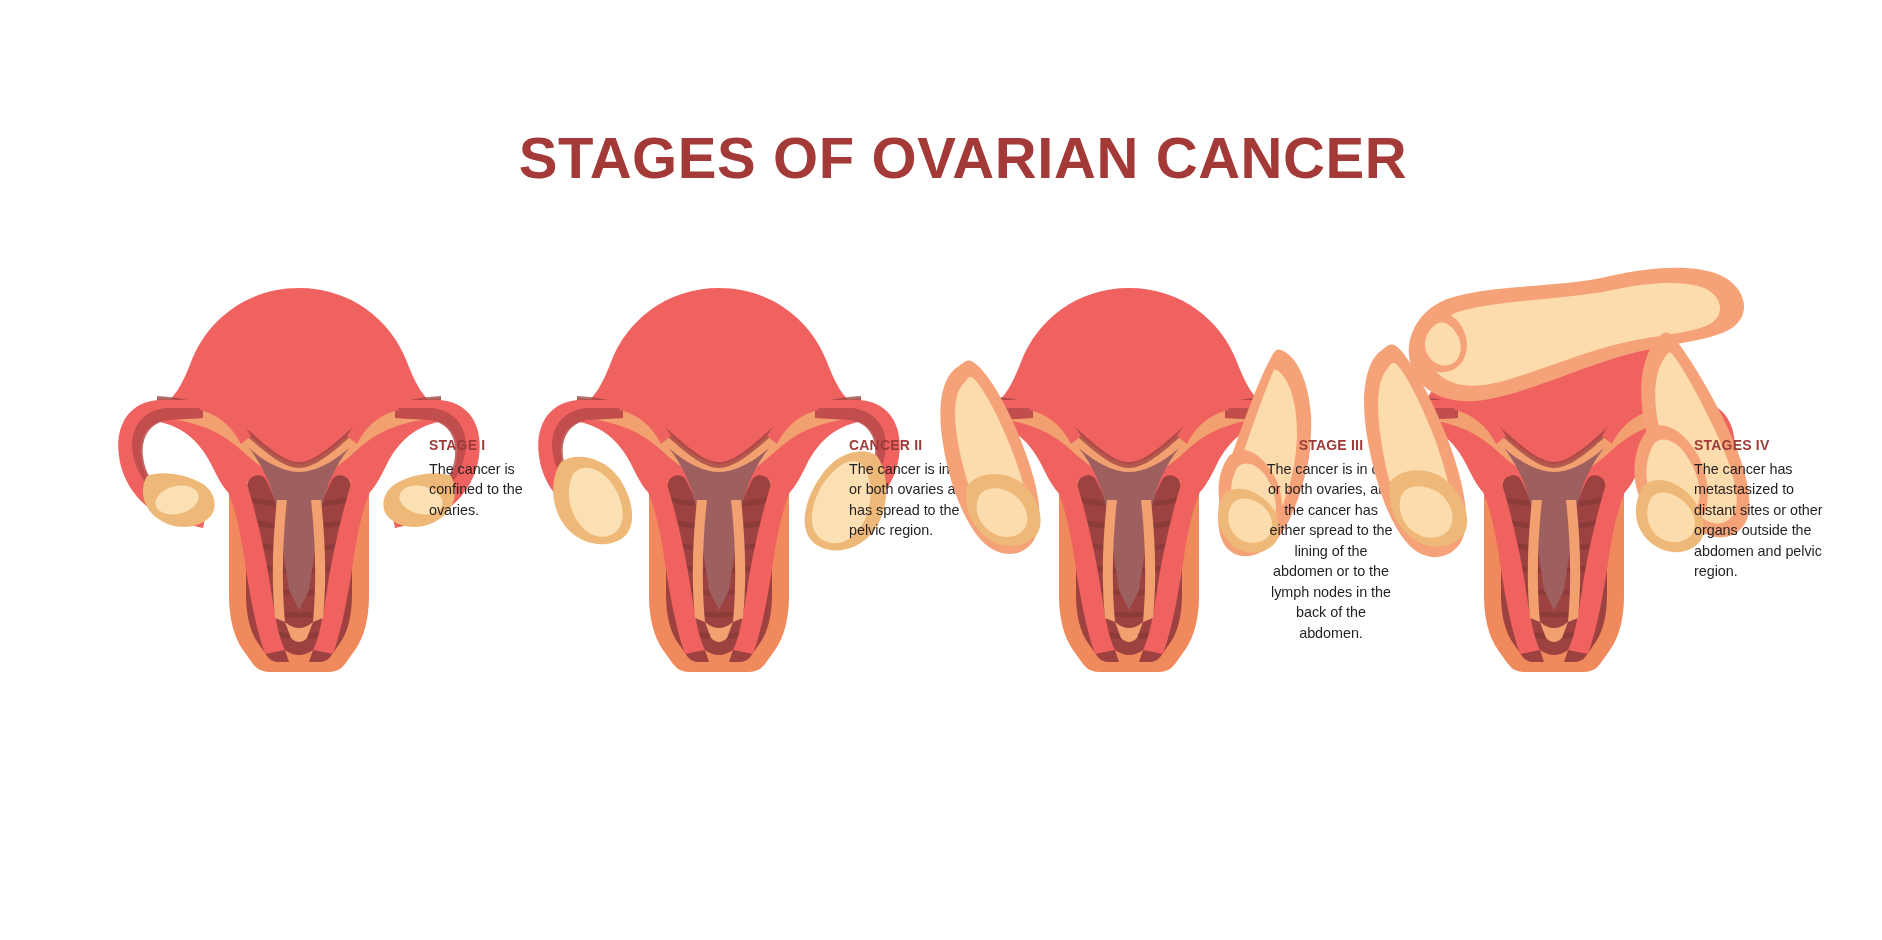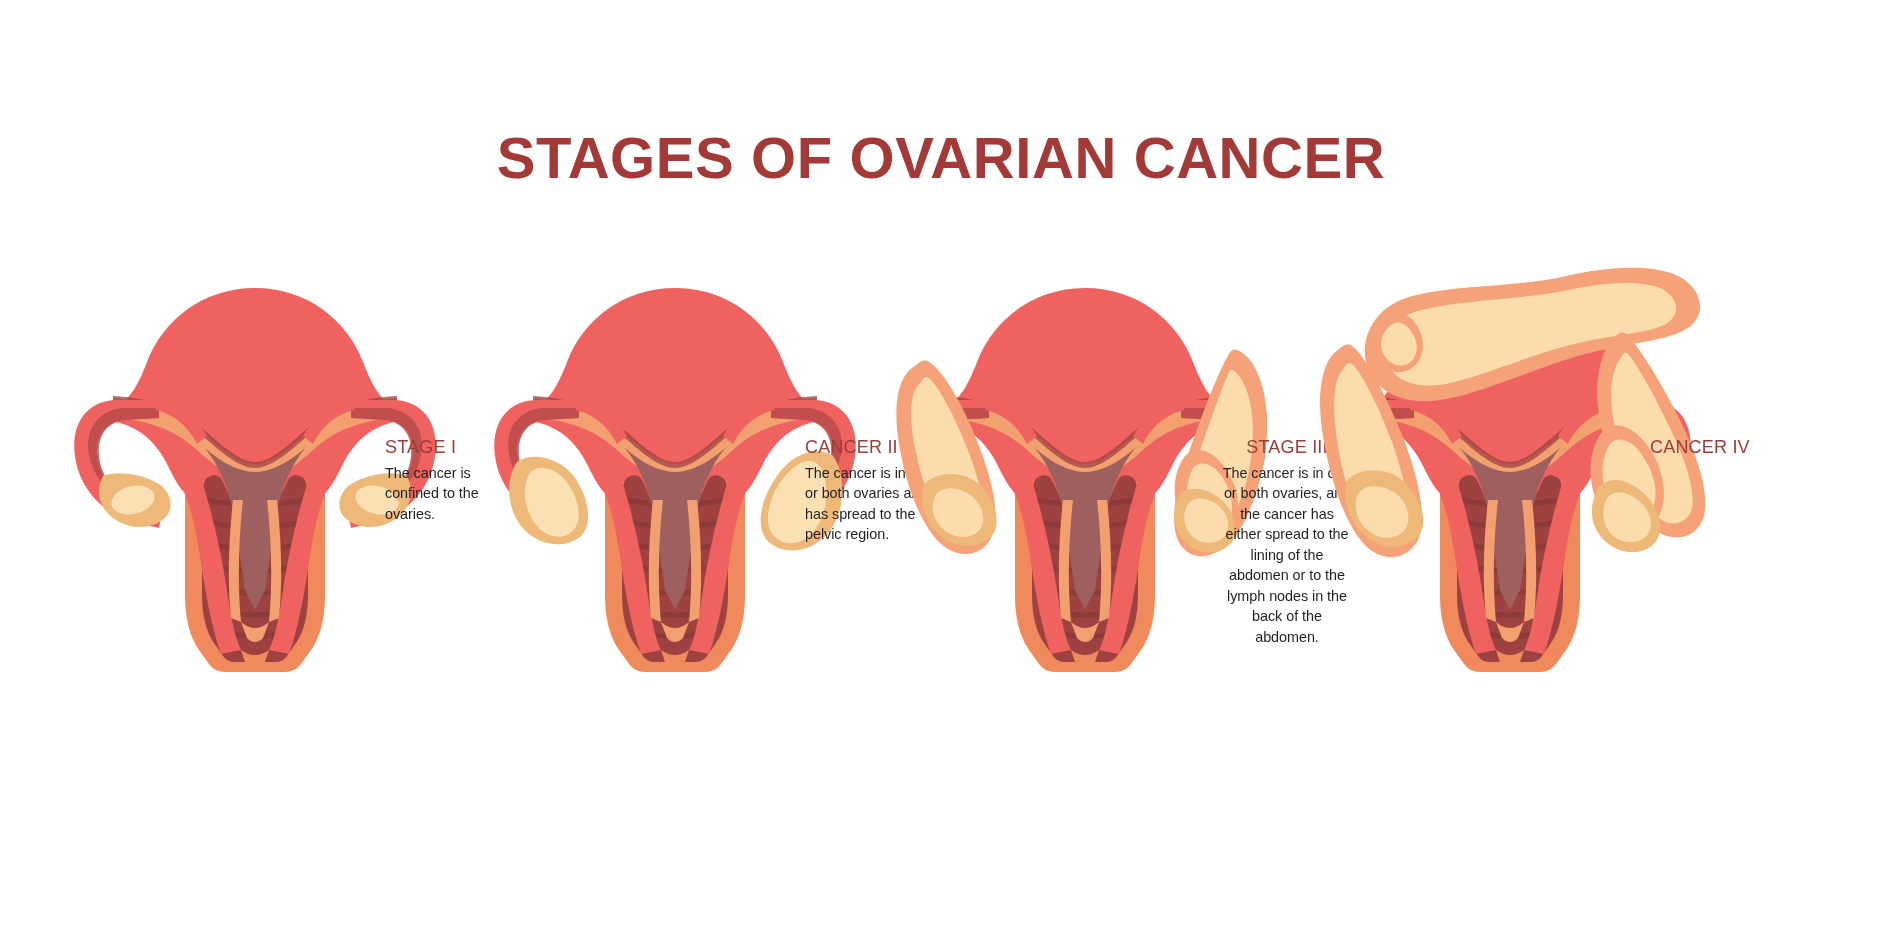--- a/index.html
+++ b/index.html
@@ -11,20 +11,21 @@
     width: 1882px;
     height: 940px;
     font-family: "Liberation Sans", sans-serif;
     overflow: hidden;
     position: relative;
   }
   #infographic {
     position: absolute;
     inset: 0;
     background: #ffffff;
+    margin-left: 44px;
   }
   .title {
     position: absolute;
     top: 128px;
     left: 0;
     width: 100%;
     text-align: center;
     font-family: "Liberation Sans", sans-serif;
     font-size: 58px;
     font-weight: bold;
@@ -65,22 +66,22 @@
     width: 132px;
   }
   .panel-1 .caption { left: 330px; }
   .panel-2 .caption { left: 330px; }
   .panel-3 .caption { left: 336px; }
   .panel-4 .caption { left: 340px; }
 
   .caption h3 {
     margin: 0 0 7px 0;
     font-family: "Liberation Sans", sans-serif;
-    font-size: 18px;
-    font-weight: normal;
+    font-size: 14px;
+    font-weight: bold;
     color: #9f3a38;
     letter-spacing: 0.2px;
     line-height: 1;
   }
   .caption p {
     margin: 0;
     font-family: "Liberation Sans", sans-serif;
     font-size: 14.4px;
     line-height: 1.42;
     color: #231f20;
@@ -310,18 +311,19 @@
 
         <path d="M306 86 C288 102 282 140 292 180 C302 222 320 258 340 276 C362 296 388 288 394 266 C400 242 386 202 368 166 C348 126 324 90 316 84 C312 81 309 83 306 86 Z" fill="#F5A278"></path>
         <path d="M312 106 C300 120 298 150 306 182 C314 216 328 248 344 264 C360 280 378 274 382 258 C386 240 374 206 358 174 C342 140 324 110 318 104 C315 101 314 103 312 106 Z" fill="#FCDBAC"></path>
         <path d="M292 182 C278 200 276 234 290 256 C304 280 332 286 346 270 C358 256 356 226 342 202 C326 176 304 168 292 182 Z" fill="#F5A278"></path>
         <path d="M300 194 C290 210 290 234 300 252 C312 272 330 274 340 262 C350 250 346 226 334 208 C322 188 306 186 300 194 Z" fill="#FCDBAC"></path>
         <path d="M288 238 C278 256 280 278 296 292 C314 308 340 304 348 288 C354 274 346 252 330 240 C312 226 296 228 288 238 Z" fill="#EDB878"></path>
         <path d="M296 250 C290 264 294 280 306 288 C320 296 336 292 340 280 C344 268 336 254 322 246 C310 240 300 242 296 250 Z" fill="#FCDBAC"></path>
       </svg>
 
       <div class="caption">
-        <h3>CANCER IV</h3>
+        <h3>STAGES IV</h3>
+        <p>The cancer has metastasized to distant sites or other organs outside the abdomen and pelvic region.</p>
       </div>
     </div>
 
   </div>
 </div>
 
 </body></html>

